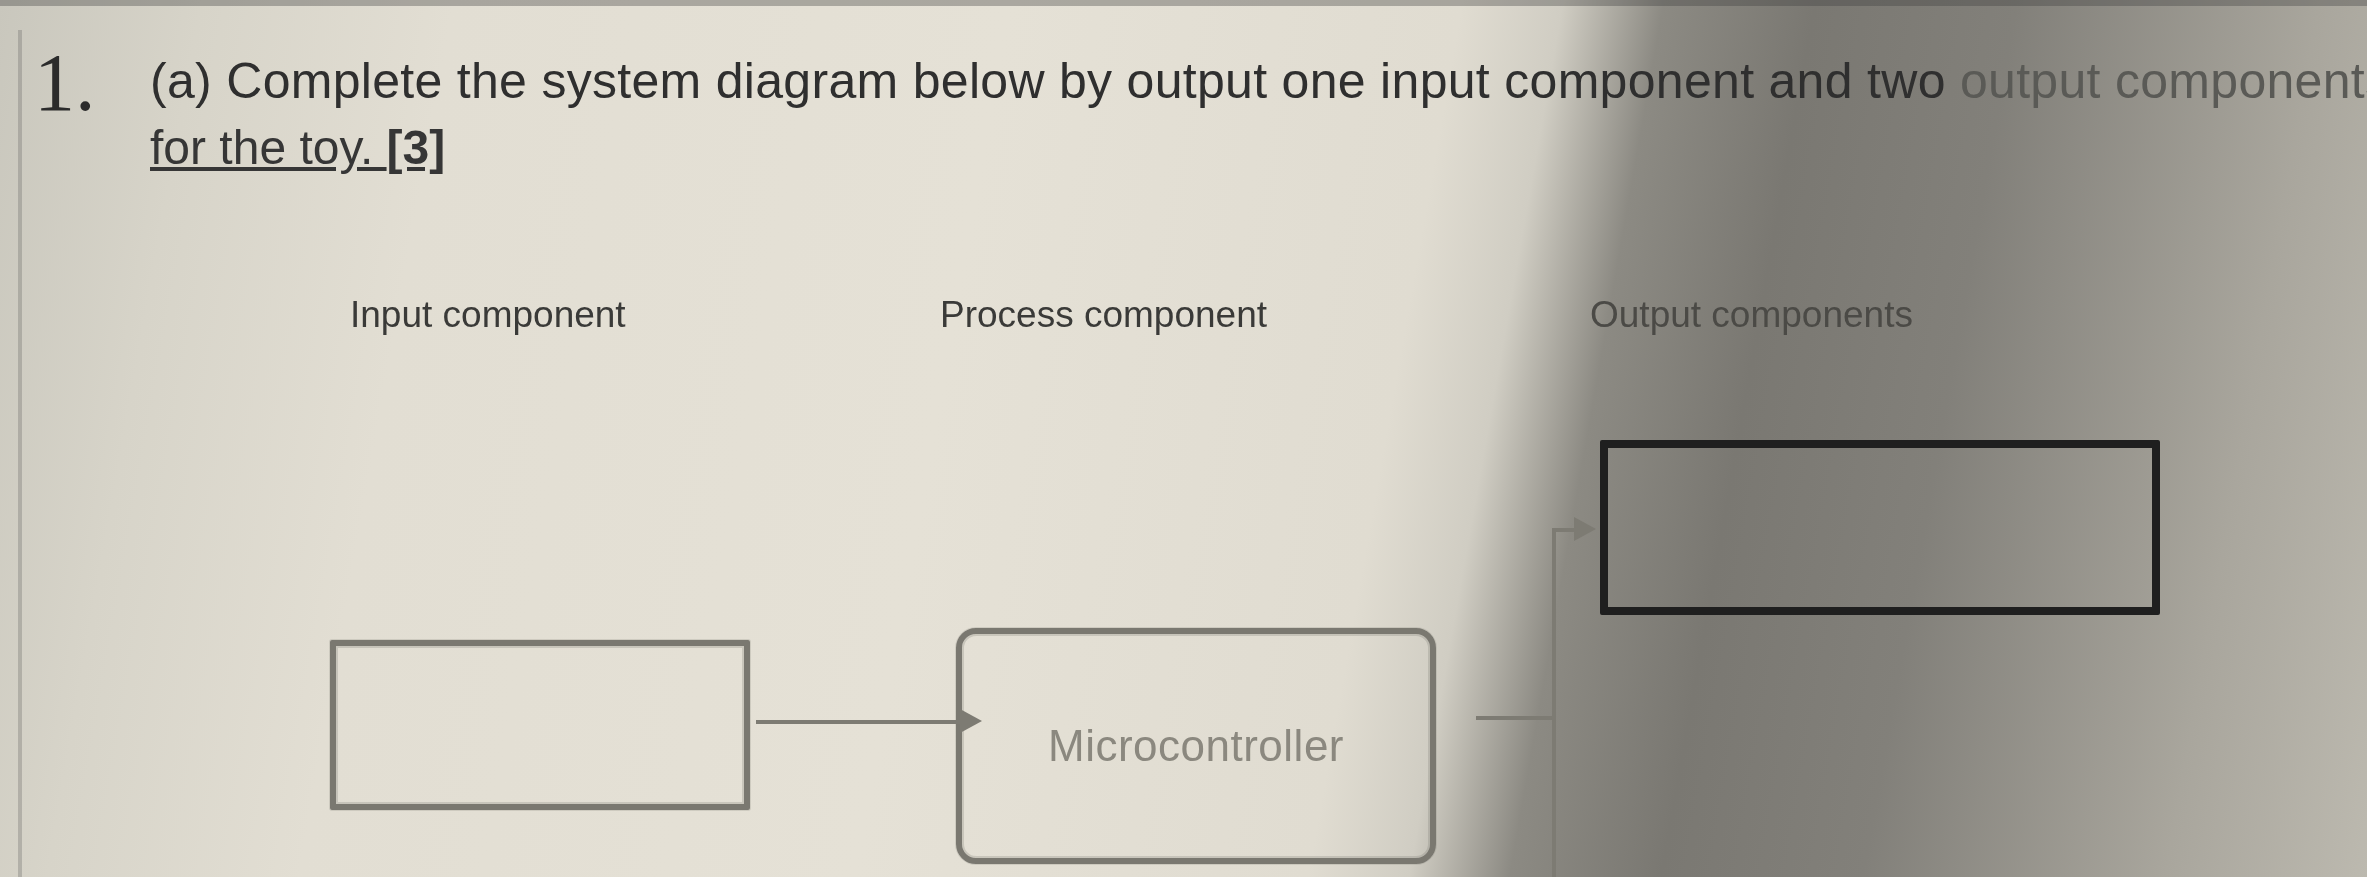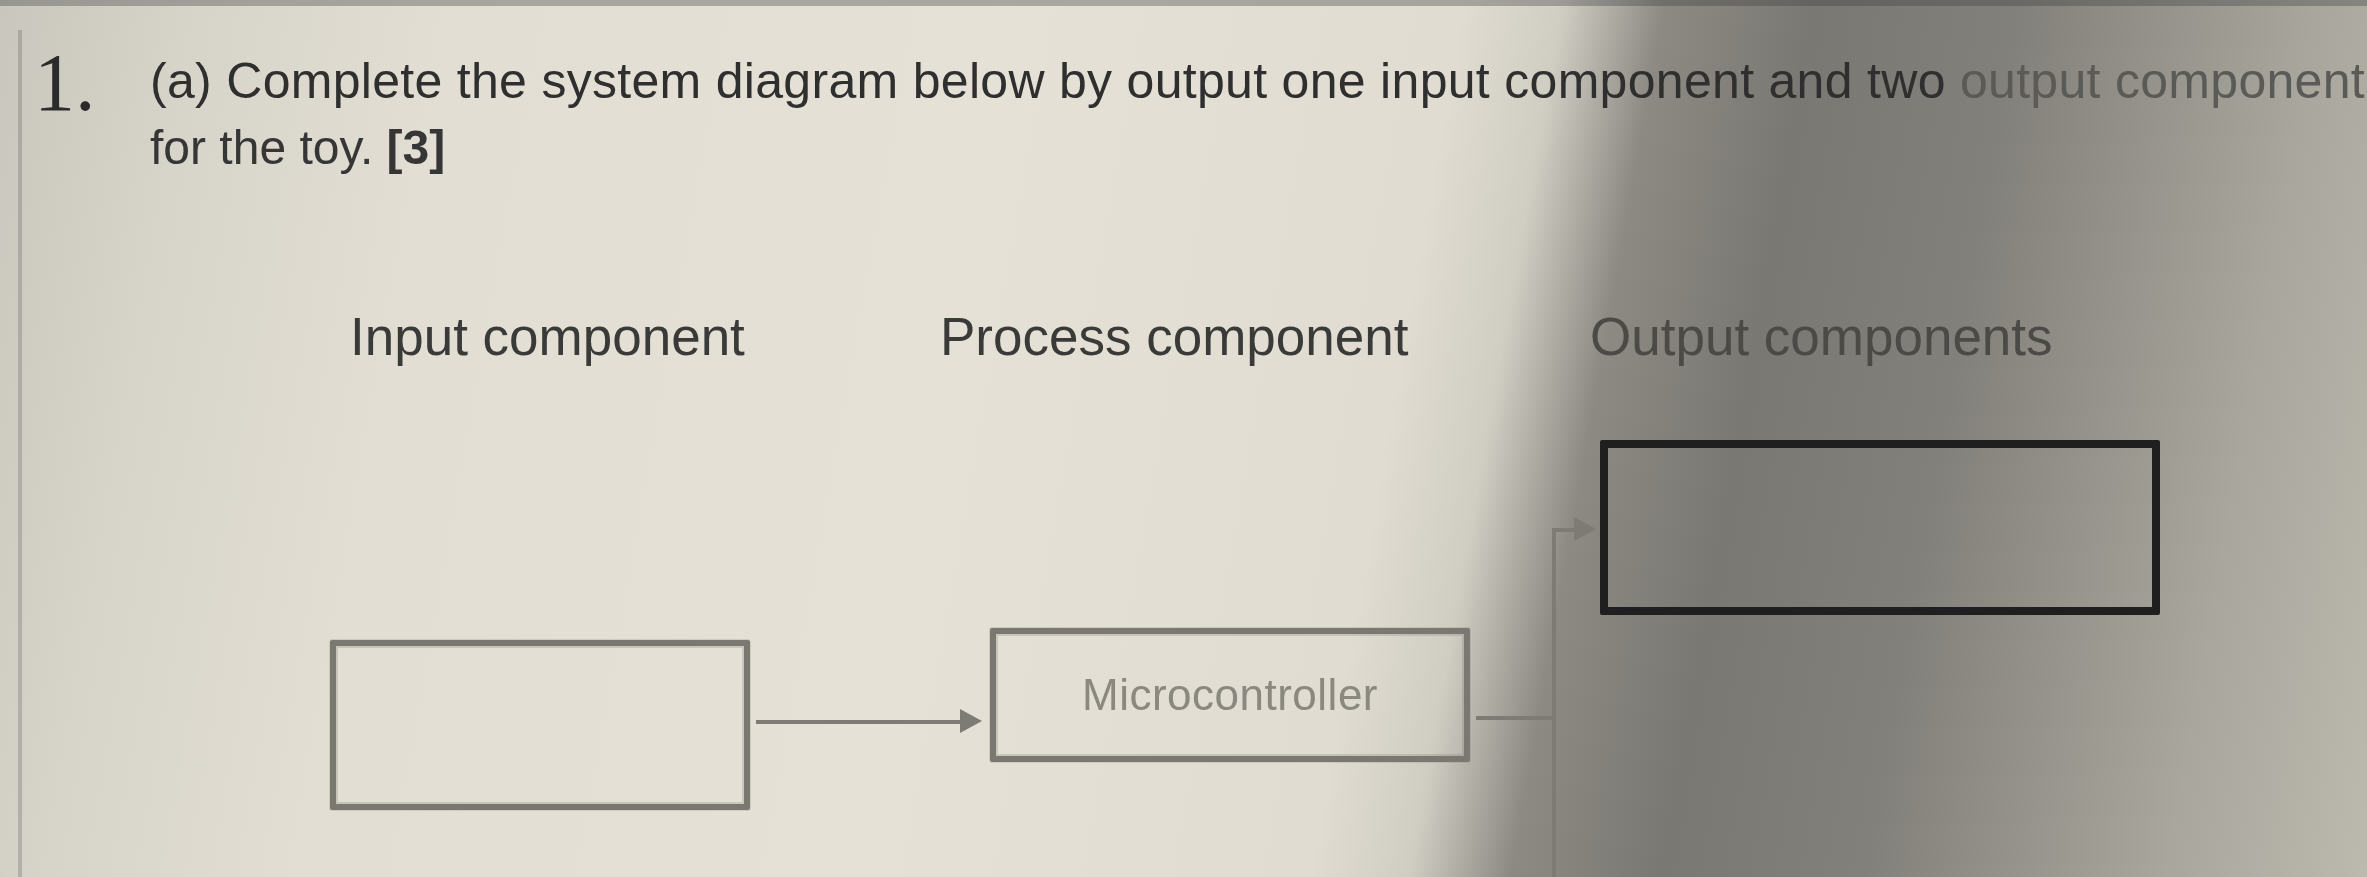--- a/index.html
+++ b/index.html
@@ -31,27 +31,27 @@
     font-size: 82px; color: #2b2b2b;
   }
   .q-text-line1 {
     position: absolute; left: 150px; top: 52px; right: 40px;
     font-size: 50px; color: #2f2f2f; letter-spacing: .3px;
     white-space: nowrap;
   }
   .q-text-line1 .faded { color: #5a5a56; }
   .q-text-line2 {
     position: absolute; left: 150px; top: 120px;
-    font-size: 48px; color: #363636;
+    font-size: 48px; color: #363636; text-decoration: underline;
   }
   .q-text-line2 .marks { font-weight: 600; }
 
   .col-label {
-    position: absolute; top: 306px;
-    font-size: 53px; color: #3a3a38;
+    position: absolute; top: 294px;
+    font-size: 37px; color: #3a3a38;
   }
   .lbl-input   { left: 350px; }
   .lbl-process { left: 940px; }
   .lbl-output  { left: 1590px; color: #4b4a46; }
 
   
   .box {
     position: absolute;
     background: transparent;
     border: 6px solid #6d6b64;
@@ -61,22 +61,22 @@
     border-color: #7a7871;
     box-shadow:
       inset 0 0 0 2px rgba(120,118,110,.25),
       0 0 0 1px rgba(120,118,110,.2);
     filter: contrast(1.05);
   }
   .box-input {
     left: 330px; top: 640px; width: 420px; height: 170px;
   }
   .box-process {
-    left: 990px; top: 628px; width: 480px; height: 134px;
-    display: flex; align-items: center; justify-content: center;
+    left: 956px; top: 628px; width: 480px; height: 236px;
+    display: flex; align-items: center; justify-content: center; border-radius: 20px;
   }
   .box-process .label {
     font-size: 44px; color: #8a887f; letter-spacing: .5px;
     font-weight: 500;
   }
   .box-out1 {
     left: 1600px; top: 440px; width: 560px; height: 175px;
     border: 8px solid #1f1f1f;
   }
 

